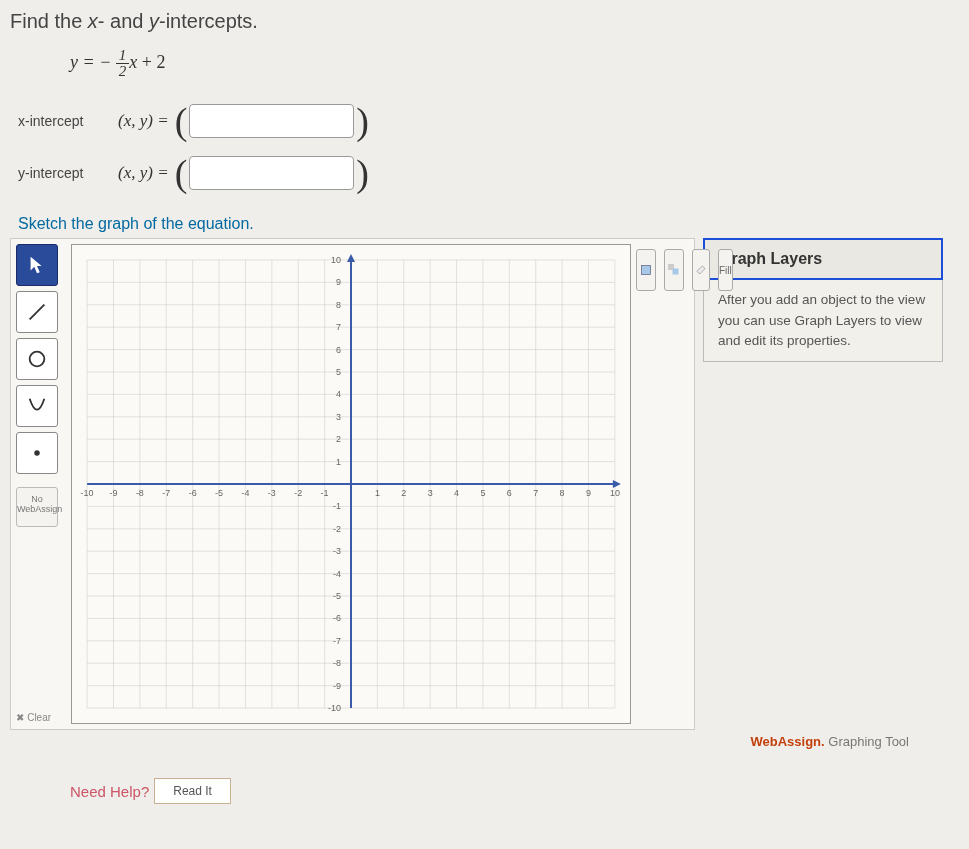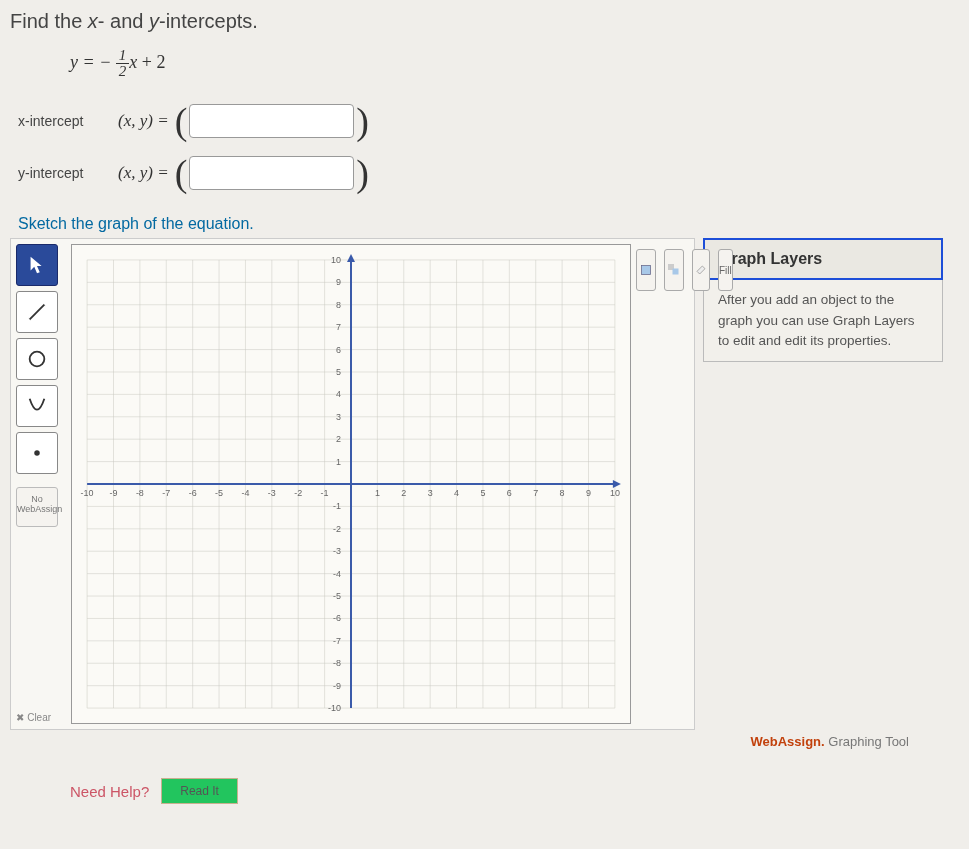--- a/index.html
+++ b/index.html
@@ -27,23 +27,23 @@
 .graph-area { width: 560px; height: 480px; position: relative; background: #fbfaf6; border: 1px solid #999; }
 .graph-area svg { width: 100%; height: 100%; }
 .side-controls { width: 58px; display: flex; flex-direction: row; gap: 8px; padding: 5px; }
 .sctl { width: 42px; height: 42px; border: 1px solid #aaa; background: #f5f3ef; border-radius: 3px; display: flex; align-items: center; justify-content: center; font-size: 11px; color: #666; }
 .sctl.fill { font-size: 10px; }
 .layers-panel { width: 240px; margin-left: 8px; }
 .layers-head { background: #eae8e2; border: 2px solid #1d4ed8; padding: 10px 14px; font-weight: bold; font-size: 16px; color: #333; }
 .layers-body { background: #f2f0eb; border: 1px solid #bbb; border-top: none; padding: 10px 14px; font-size: 13.5px; color: #555; line-height: 1.5; }
 .footer-brand { text-align: right; font-size: 13px; color: #777; padding: 4px 60px 4px 0; }
 .footer-brand b { color: #c2410c; }
-.help-row { margin: 25px 0 0 60px; display: flex; align-items: center; gap: 12px; }
+.help-row { margin: 25px 0 0 60px; display: flex; align-items: center; gap: 5px; }
 .help-label { color: #c56; font-size: 15px; }
-.readit { background: #22c55e; border: 1px solid #c8b090; padding: 5px 18px; font-size: 12px; color: #555; cursor: pointer; }
+.readit { background: #ffffff; border: 1px solid #c8b090; padding: 5px 18px; font-size: 12px; color: #555; cursor: pointer; }
 </style>
 </head>
 <body>
 
 <div class="container">
 
   <div class="prompt">
     <span>Find the </span><i>x</i><span>- and </span><i>y</i><span>-intercepts.</span>
   </div>
 
@@ -213,21 +213,21 @@
           <svg viewBox="0 0 24 24" width="16" height="16">
               <path d="M6 14 L14 6 L18 10 L10 18 Z" fill="#eee" stroke="#888"></path>
             </svg>
         </div>
         <div class="sctl fill">Fill</div>
       </div>
     </div>
 
     <div class="layers-panel">
       <div class="layers-head">Graph Layers</div>
-      <div class="layers-body">After you add an object to the graph you can use Graph Layers to edit and edit its properties.</div>
+      <div class="layers-body">After you add an object to the view you can use Graph Layers to view and edit its properties.</div>
     </div>
   </div>
 
   <div class="footer-brand">
     <b>WebAssign.</b><span> Graphing Tool</span>
   </div>
 
   <div class="help-row">
     <span class="help-label">Need Help?</span>
     <button class="readit">Read It</button>

